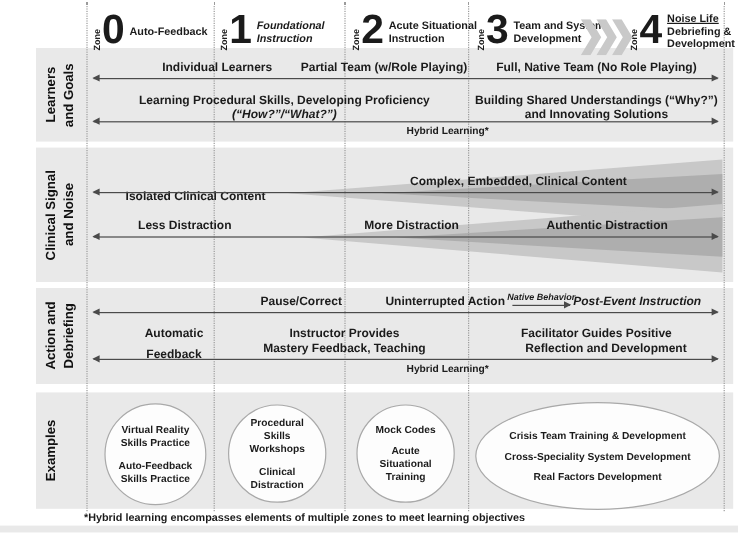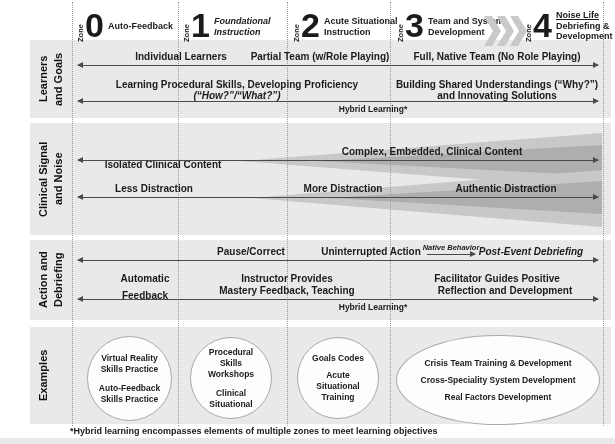--- a/index.html
+++ b/index.html
@@ -124,41 +124,41 @@
   <div class="arr" style="left:78px;top:160px;width:520px;"></div>
   <div class="t" style="left:138px;top:183px;margin-left:16px;">Less Distraction</div>
   <div class="t" style="left:343px;top:183px;">More Distraction</div>
   <div class="t" style="left:506px;top:183px;">Authentic Distraction</div>
   <div class="arr" style="left:78px;top:197px;width:520px;"></div>
 
   <div class="t" style="left:251px;top:246px;">Pause/Correct</div>
   <div class="t" style="left:371px;top:246px;">Uninterrupted Action</div>
   <div class="t it tiny" style="left:451px;top:242px;">Native Behavior</div>
   <div class="arr ronly" style="left:427px;top:254px;width:48px;"></div>
-  <div class="t it" style="left:531px;top:246px;">Post-Event Debriefing</div>
+  <div class="t it" style="left:531px;top:246px;">Post-Event Instruction</div>
   <div class="arr" style="left:78px;top:260px;width:520px;"></div>
   <div class="t" style="left:145px;top:273px;">Automatic</div>
   <div class="t" style="left:145px;top:290px;">Feedback</div>
   <div class="t" style="left:287px;top:273px;">Instructor Provides</div>
   <div class="t" style="left:287px;top:285px;">Mastery Feedback, Teaching</div>
   <div class="t" style="left:497px;top:273px;">Facilitator Guides Positive</div>
   <div class="t" style="left:497px;top:285px;padding-left:16px;">Reflection and Development</div>
   <div class="arr" style="left:78px;top:299px;width:520px;"></div>
   <div class="t sm" style="left:373px;top:302px;">Hybrid Learning*</div>
 
   <div class="circ" style="left:87px;top:336px;width:83px;height:83px;">
     <p style="width:70px;">Virtual Reality Skills Practice</p>
     <p style="width:70px;">Auto-Feedback Skills Practice</p>
   </div>
   <div class="circ" style="left:190px;top:337px;width:80px;height:80px;">
     <p style="width:68px;">Procedural Skills Workshops</p>
-    <p style="width:68px;">Clinical Situational</p>
+    <p style="width:68px;">Clinical Distraction</p>
   </div>
   <div class="circ" style="left:297px;top:337px;width:80px;height:80px;">
-    <p style="width:68px;margin:3px 0;">Goals Codes</p>
+    <p style="width:68px;margin:3px 0;">Mock Codes</p>
     <p style="width:52px;margin:3px 0;">Acute Situational Training</p>
   </div>
   <div class="circ" style="left:396px;top:335px;width:202px;height:88px;border-radius:50%;">
     <p style="margin:3px 0;white-space:nowrap;">Crisis Team Training &amp; Development</p>
     <p style="margin:3px 0;white-space:nowrap;">Cross-Speciality System Development</p>
     <p style="margin:3px 0;white-space:nowrap;">Real Factors Development</p>
   </div>
 
   <div class="foot">*Hybrid learning encompasses elements of multiple zones to meet learning objectives</div>
   <div class="bstrip"></div>

